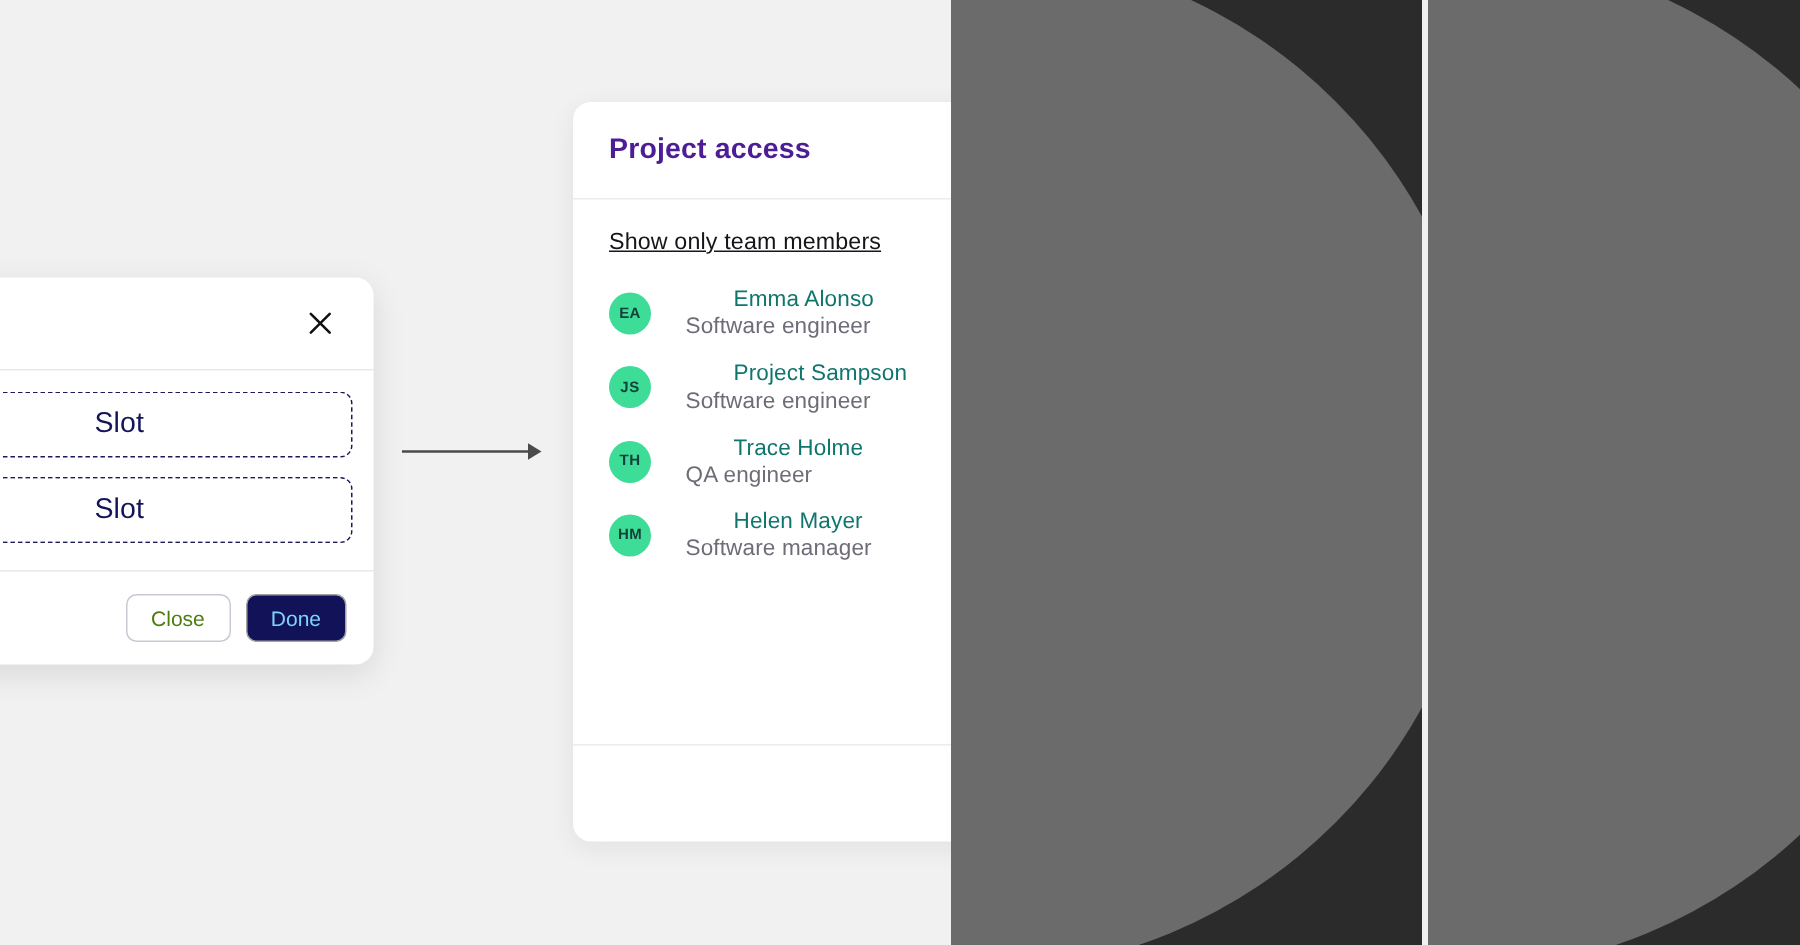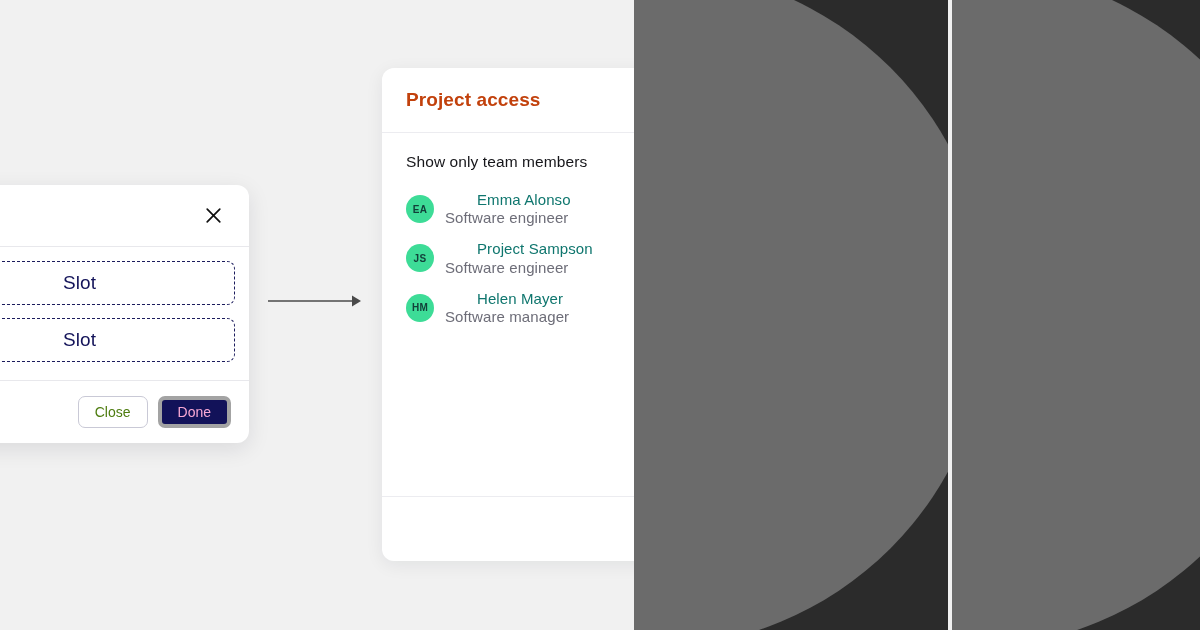--- a/index.html
+++ b/index.html
@@ -105,22 +105,22 @@
     cursor: pointer;
     white-space: nowrap;
   }
   .btn-secondary {
     background: #ffffff;
     color: #4d7c0f;
     border: 1px solid #c9c9d6;
   }
   .btn-primary {
     background: #121259;
-    color: #f9a8d4;
-    border: 4px solid #a3a3a3;
+    color: #7dd3fc;
+    border: 1px solid #a3a3a3;
   }
 
   
   .arrow {
     position: absolute;
     left: 268px;
     top: 293px;
     width: 94px;
     height: 16px;
   }
@@ -143,49 +143,50 @@
   .card-header {
     flex: 0 0 65px;
     display: flex;
     align-items: center;
     padding: 0 24px;
     border-bottom: 1px solid #ececf0;
   }
   .card-title {
     font-size: 19px;
     font-weight: 700;
-    color: #c2410c;
+    color: #4c1d95;
     letter-spacing: 0.1px;
   }
 
   .card-body {
     flex: 1 1 auto;
     padding: 20px 0 10px 0;
     border-bottom: 1px solid #ececf0;
   }
 
   .filter-label {
     font-size: 15.5px;
     color: #16161a;
     padding: 0 24px;
     margin: 0 0 20px 0;
     letter-spacing: 0.1px;
+    text-decoration: underline;
   }
 
   .member-list {
     display: flex;
     flex-direction: column;
     gap: 13px;
     padding: 0 24px;
   }
 
   .member {
     display: flex;
     align-items: center;
-    gap: 11px;
+    gap: 23px;
   }
 
   .avatar {
     flex: 0 0 28px;
     width: 28px;
     height: 28px;
     border-radius: 50%;
     background: #3ddc97;
     color: #12403a;
     font-size: 10px;
@@ -292,20 +293,27 @@
 
         <div class="member">
           <div class="avatar">JS</div>
           <div class="member-text">
             <span class="member-name">Project Sampson</span>
             <span class="member-role">Software engineer</span>
           </div>
         </div>
 
 
+        <div class="member">
+          <div class="avatar">TH</div>
+          <div class="member-text">
+            <span class="member-name">Trace Holme</span>
+            <span class="member-role">QA engineer</span>
+          </div>
+        </div>
 
         <div class="member">
           <div class="avatar">HM</div>
           <div class="member-text">
             <span class="member-name">Helen Mayer</span>
             <span class="member-role">Software manager</span>
           </div>
         </div>
 
       </div>

